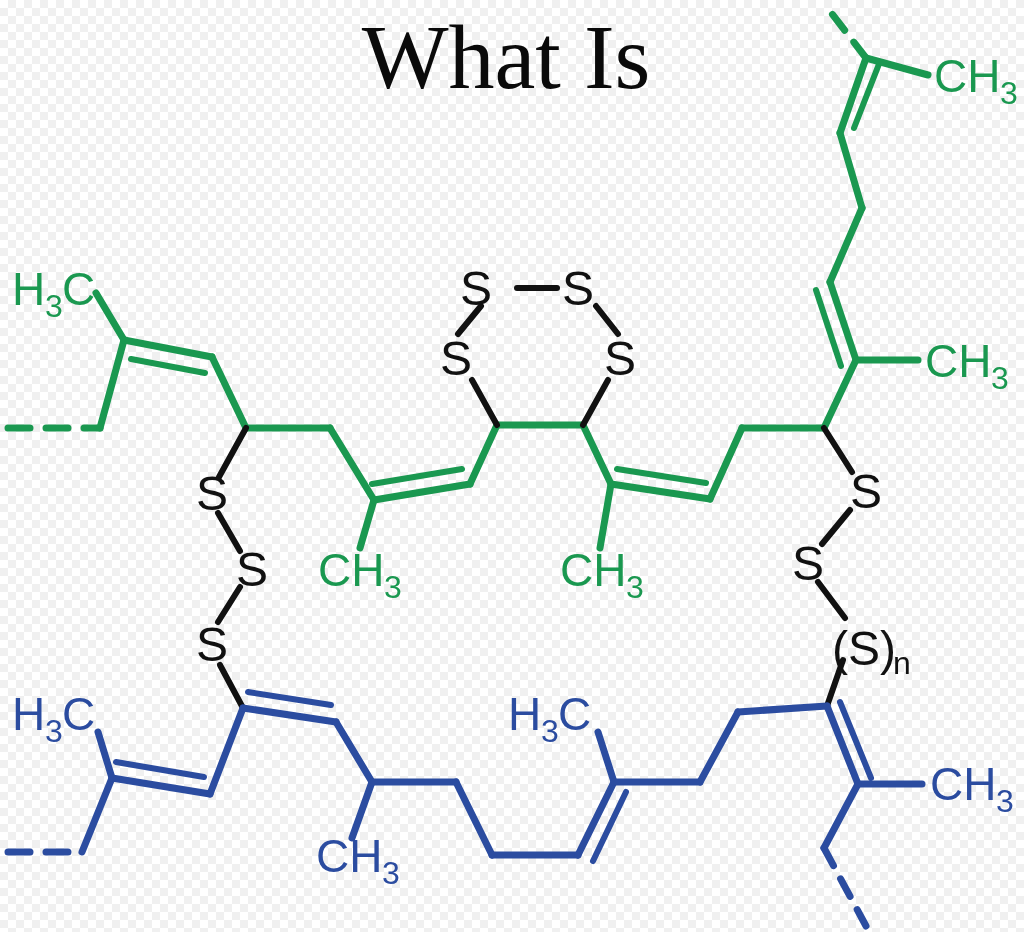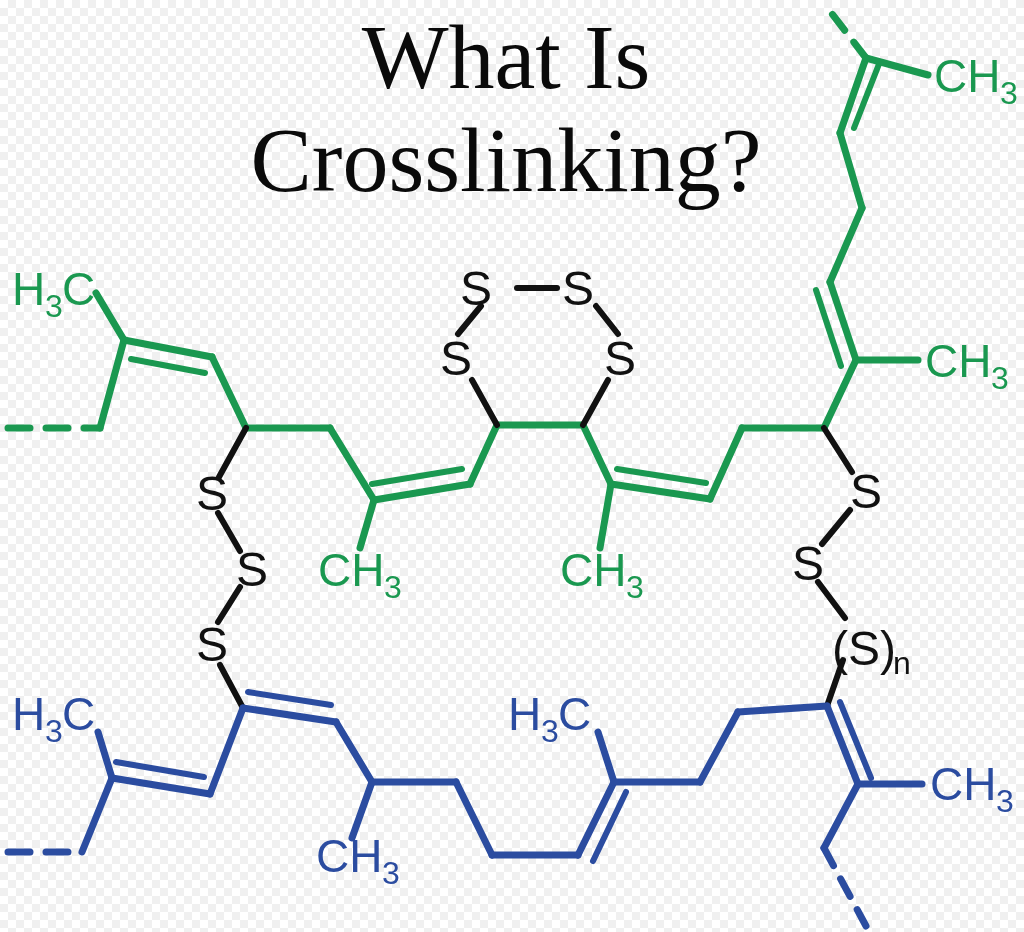--- a/index.html
+++ b/index.html
@@ -49,21 +49,20 @@
   .sn-atom  { font-size: 48px; fill: #111111; }
   .sn-sub   { font-size: 32px; fill: #111111; }
 </style>
 </head>
 <body>
 
 <div id="stage">
 
   <div class="title-block">
     <span class="title-line">What Is</span>
-    <span class="title-line">Crosslinking?</span>
   </div>
 
   <svg id="diagram" viewBox="0 0 1024 932">
 
     <g fill="none" stroke="#1a9850" stroke-width="7" stroke-linecap="round" stroke-linejoin="round">
 
       <path d="M 8 428 L 100 428" stroke-dasharray="22 16"></path>
 
       <path d="M 100 428 L 124 340"></path>
 

